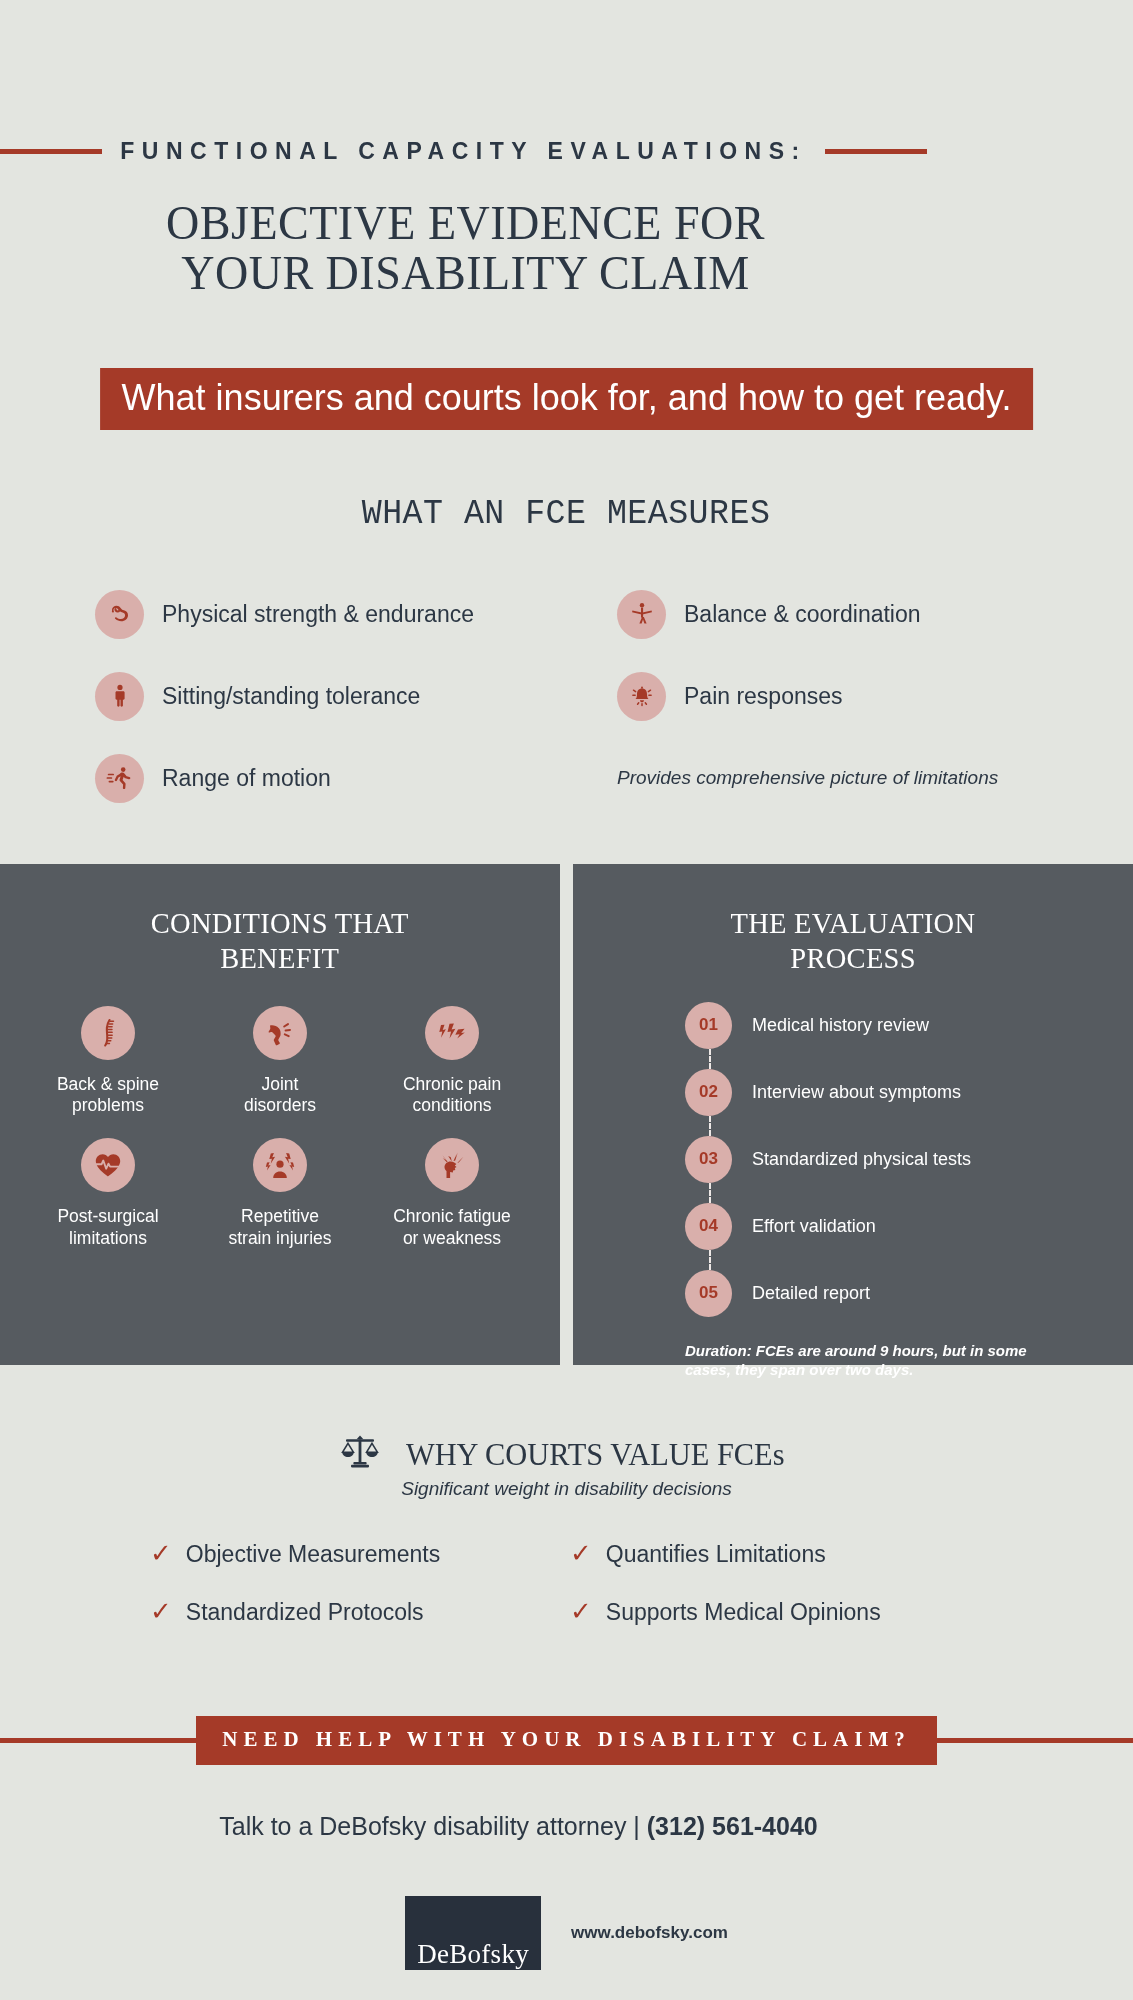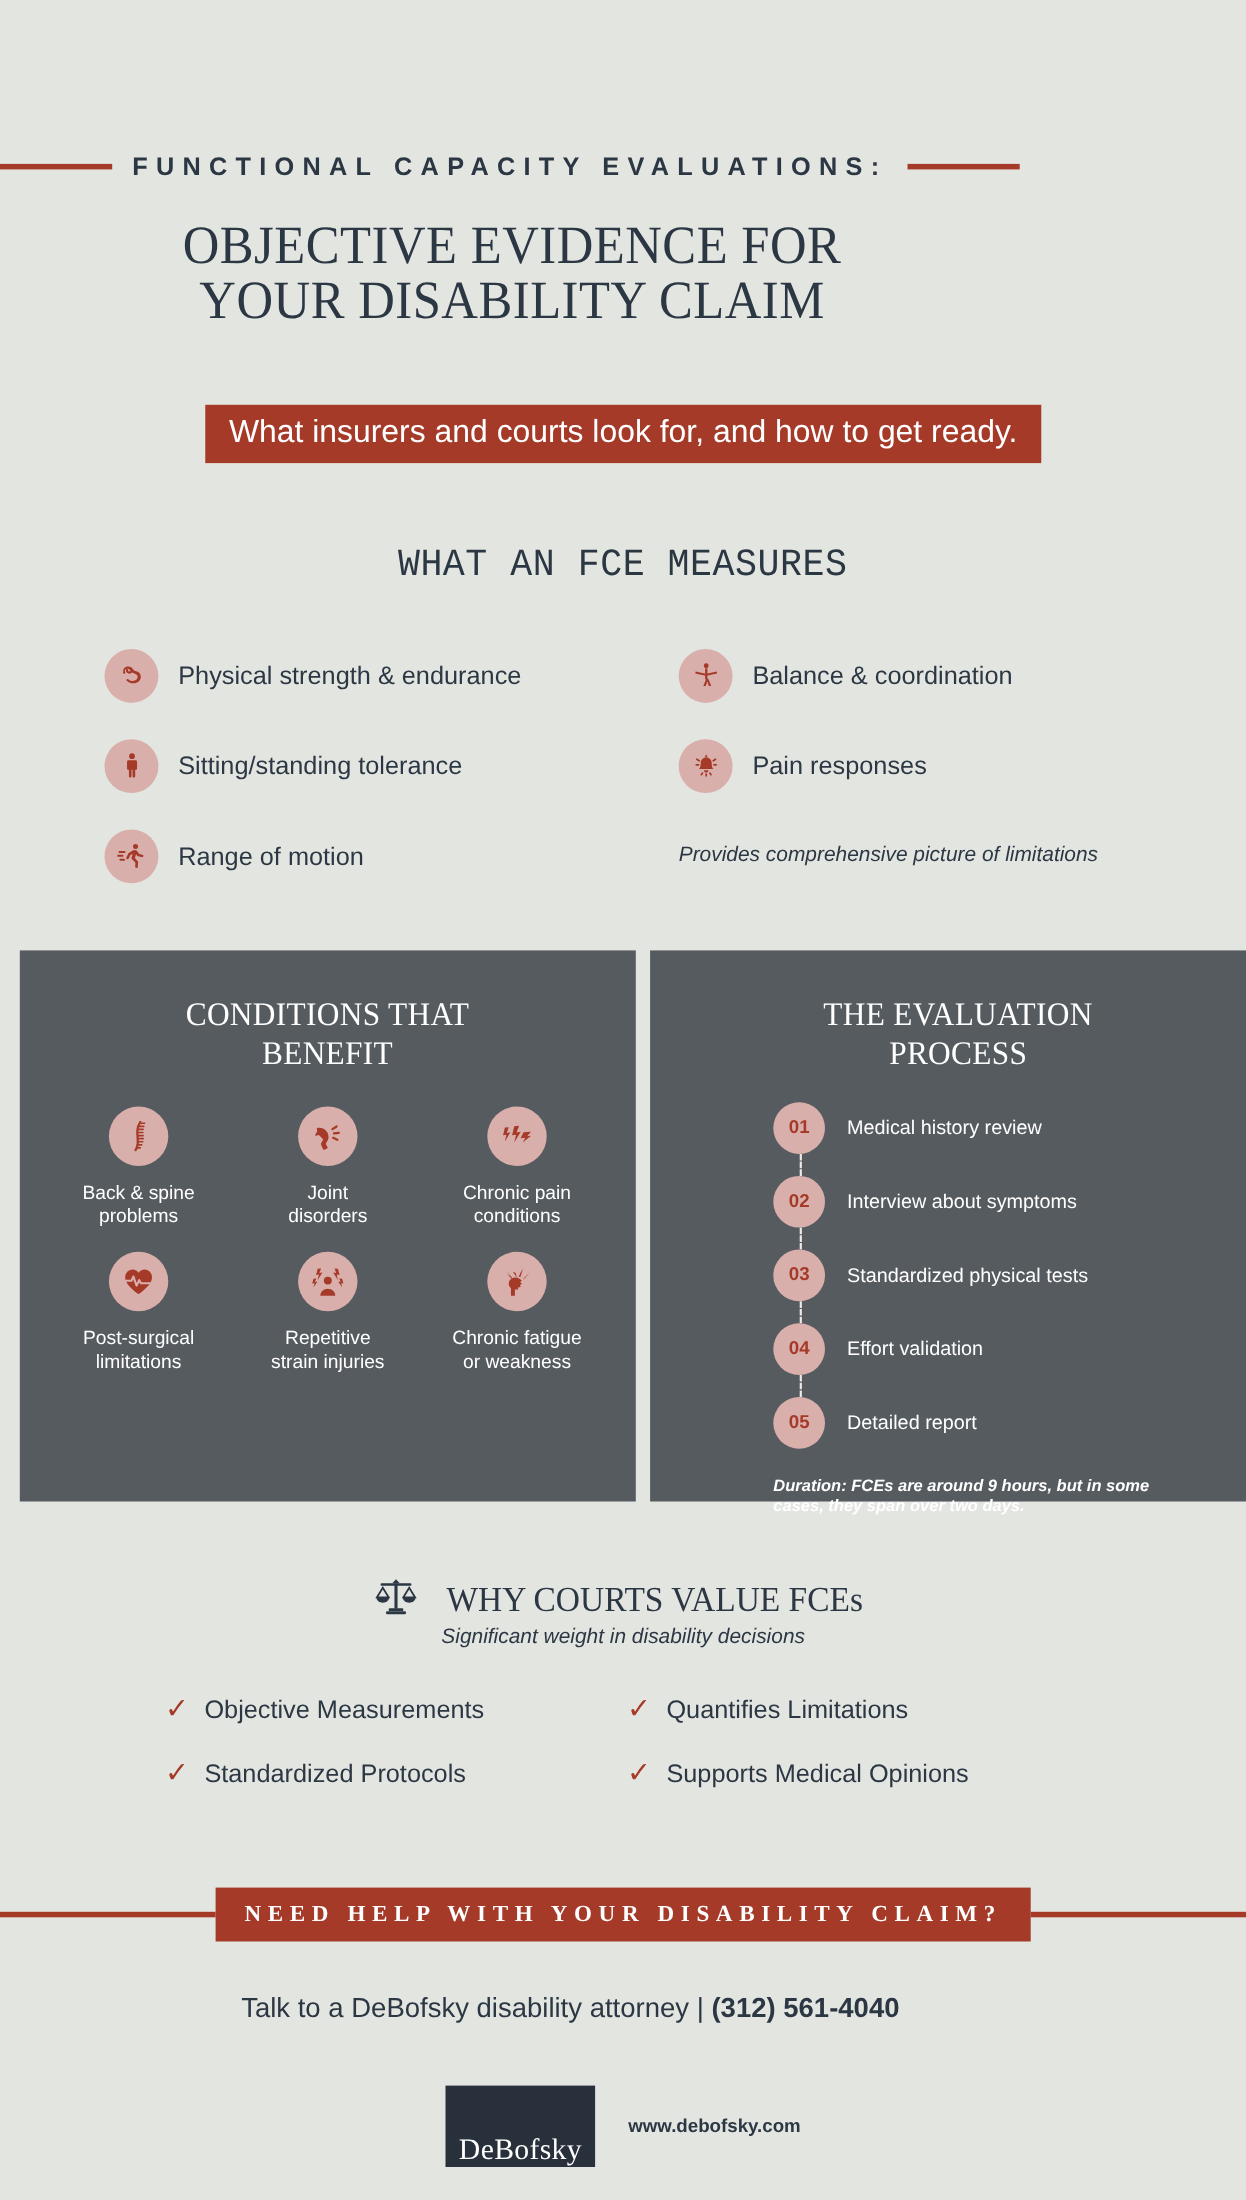--- a/index.html
+++ b/index.html
@@ -36,21 +36,21 @@
     letter-spacing: 0.5px;
     margin-top: 16px;
   }
   .title-line { display: block; transform: scaleX(0.94); }
 
   .subtitle-band {
     position: absolute; top: 368px; left: 50%;
     transform: translateX(-50%);
     background: #A53A28;
     color: #ffffff;
-    font-size: 29px;
+    font-size: 36px;
     padding: 9px 22px 11px 22px;
     white-space: nowrap;
   }
 
   
   .section-head-serif {
     position: absolute; left: 0; width: 1133px; text-align: center;
     font-family: Liberation Mono, monospace;
     color: #2C3744;
     font-size: 35px;
@@ -81,21 +81,20 @@
     font-style: italic; font-size: 19px; color: #2C3744;
     align-self: center;
   }
   .measure-item.note-cell { padding-left: 42px; align-items: center; }
 
   
   .panels { position: absolute; top: 864px; left: 0; width: 1133px; height: 501px; }
   .panel {
     position: absolute; top: 0; height: 501px;
     background: #565B60;
-    margin-left: 18px;
   }
   #panel-conditions { left: 0; width: 560px; }
   #panel-process { left: 573px; width: 560px; }
 
   .panel-title {
     font-family: "Liberation Serif", serif;
     color: #ffffff;
     font-size: 30px;
     text-align: center;
     line-height: 1.16;

